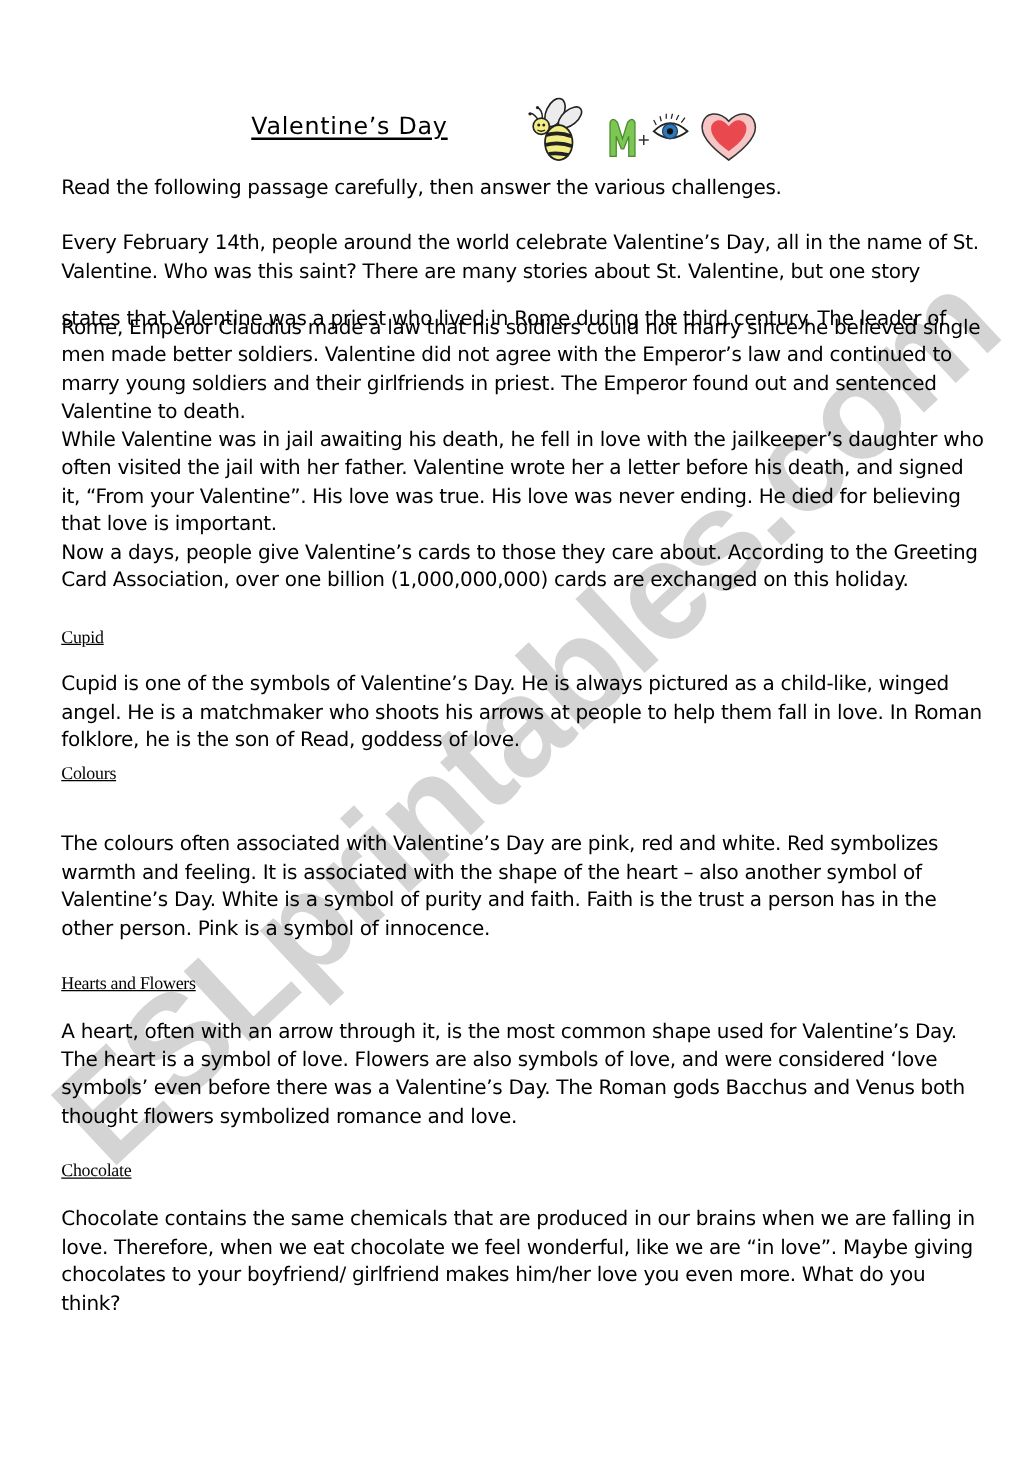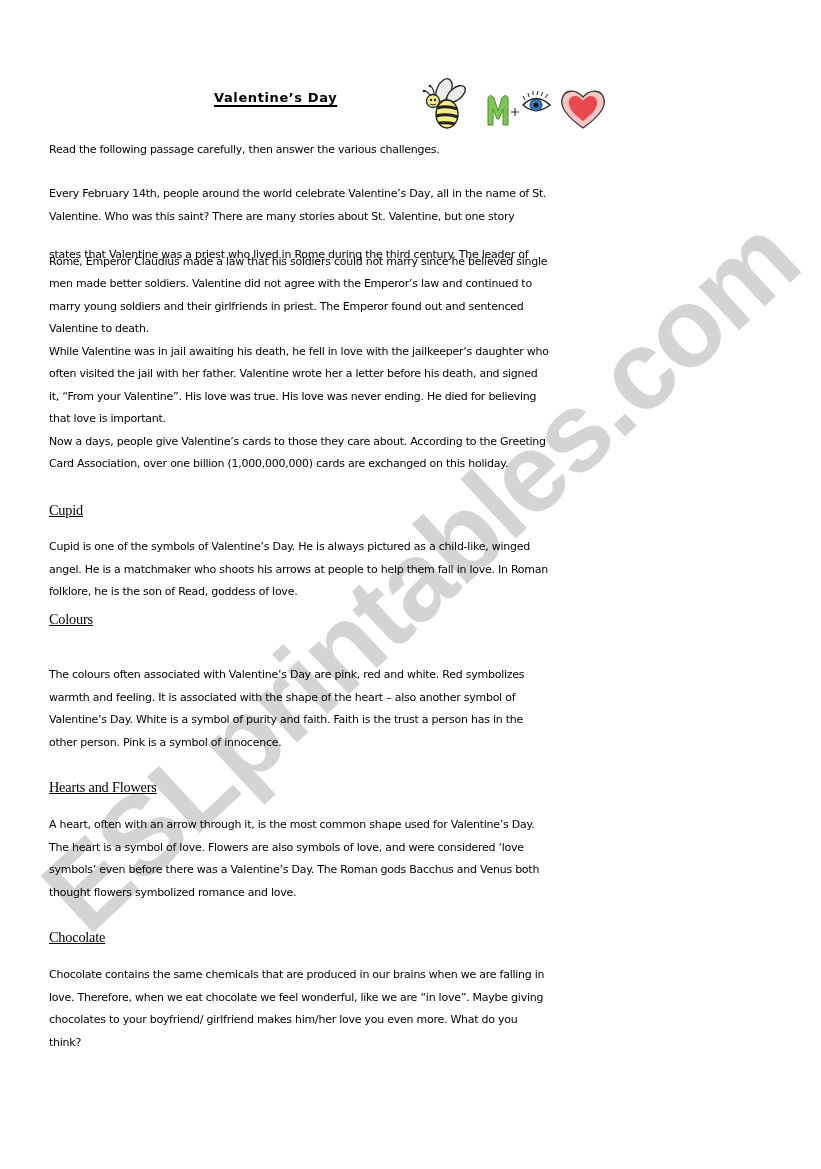--- a/index.html
+++ b/index.html
@@ -1,23 +1,23 @@
 <!DOCTYPE html>
 <html><head>
 <meta charset="utf-8">
 <style>
   html, body { margin: 0; padding: 0; background: #ffffff; }
   body { width: 821px; height: 1169px; position: relative; overflow: hidden;
          font-family: "DejaVu Sans", sans-serif; color: #000; }
   .page { position: absolute; left: 0; top: 0; width: 821px; height: 1169px; }
-  .title { position: absolute; left: 214px; top: 90px; font-size: 13px; font-weight: bold;
+  .title { position: absolute; left: 201px; top: 90px; font-size: 19px; font-weight: normal;
            text-decoration: underline; text-decoration-thickness: 2px; text-underline-offset: 3px;
            letter-spacing: 0.6px; white-space: nowrap; }
   .icons { position: absolute; left: 420px; top: 78px; height: 56px; width: 190px; }
-  .line { position: absolute; left: 49px; font-size: 11px; line-height: 22px; white-space: nowrap;
+  .line { position: absolute; left: 49px; font-size: 16px; line-height: 22px; white-space: nowrap;
           letter-spacing: -0.25px; }
   .heading { position: absolute; left: 49px; font-size: 14.3px; line-height: 22px; white-space: nowrap;
              text-decoration: underline; letter-spacing: -0.2px; font-family: Liberation Serif, serif; }
   .watermark { position: absolute; left: 420px; top: 575px; transform: translate(-50%, -50%) rotate(-43deg);
                font-family: "Liberation Sans", sans-serif; font-weight: bold; font-size: 112px;
                color: #c9c9c9; opacity: 0.78; white-space: nowrap; letter-spacing: -2px; pointer-events: none;
                z-index: 0; }
   .content { position: absolute; left: 0; top: 0; width: 821px; height: 1169px; z-index: 1; }
 </style>
 </head>

